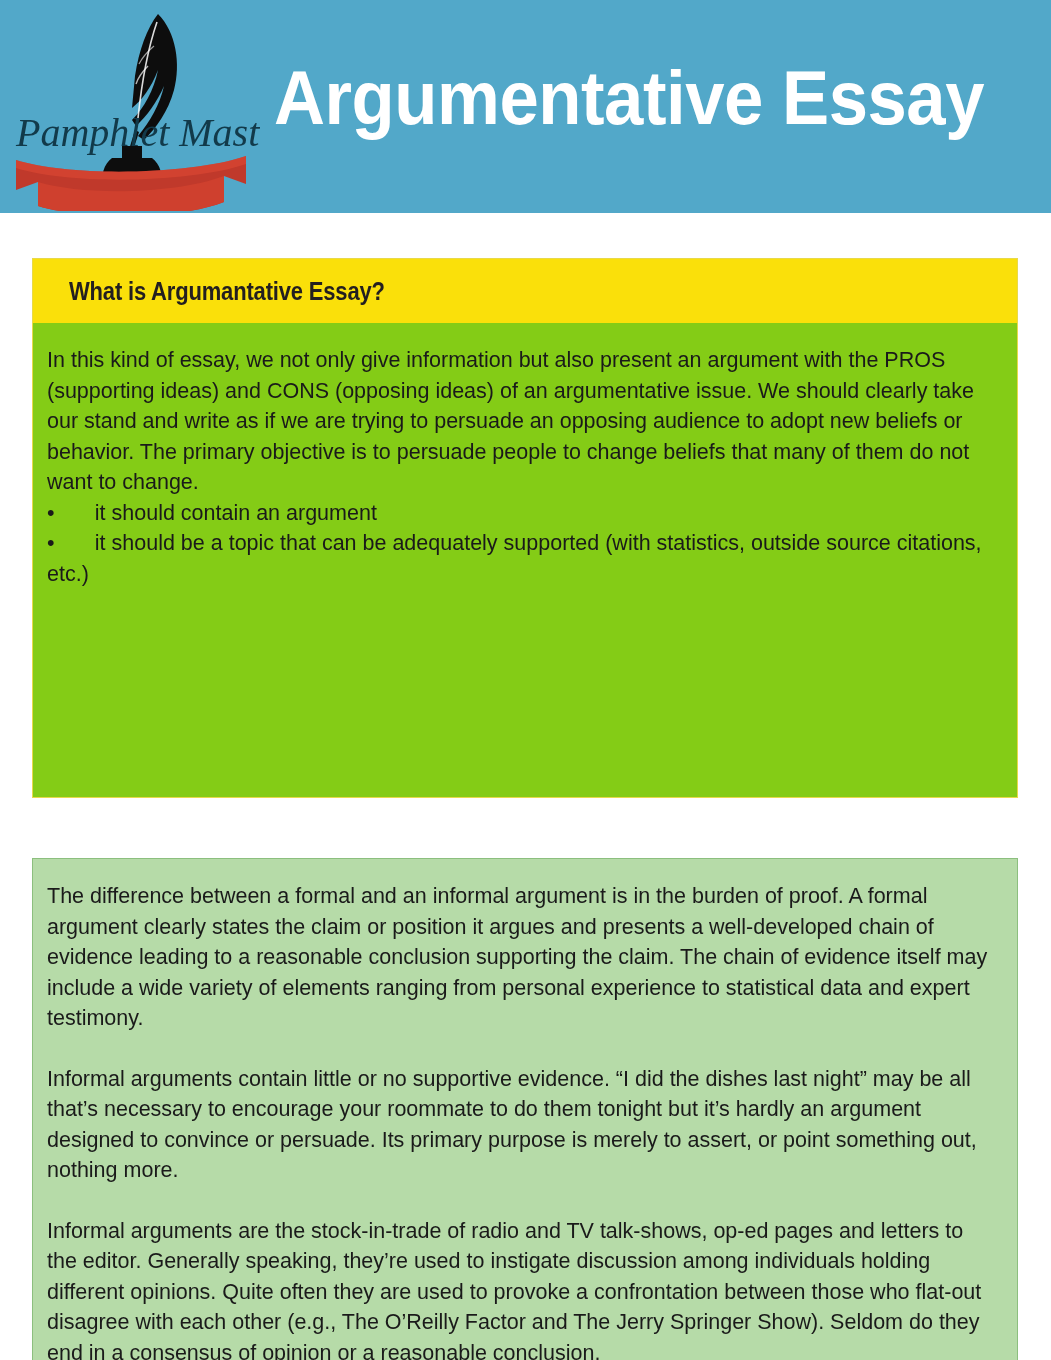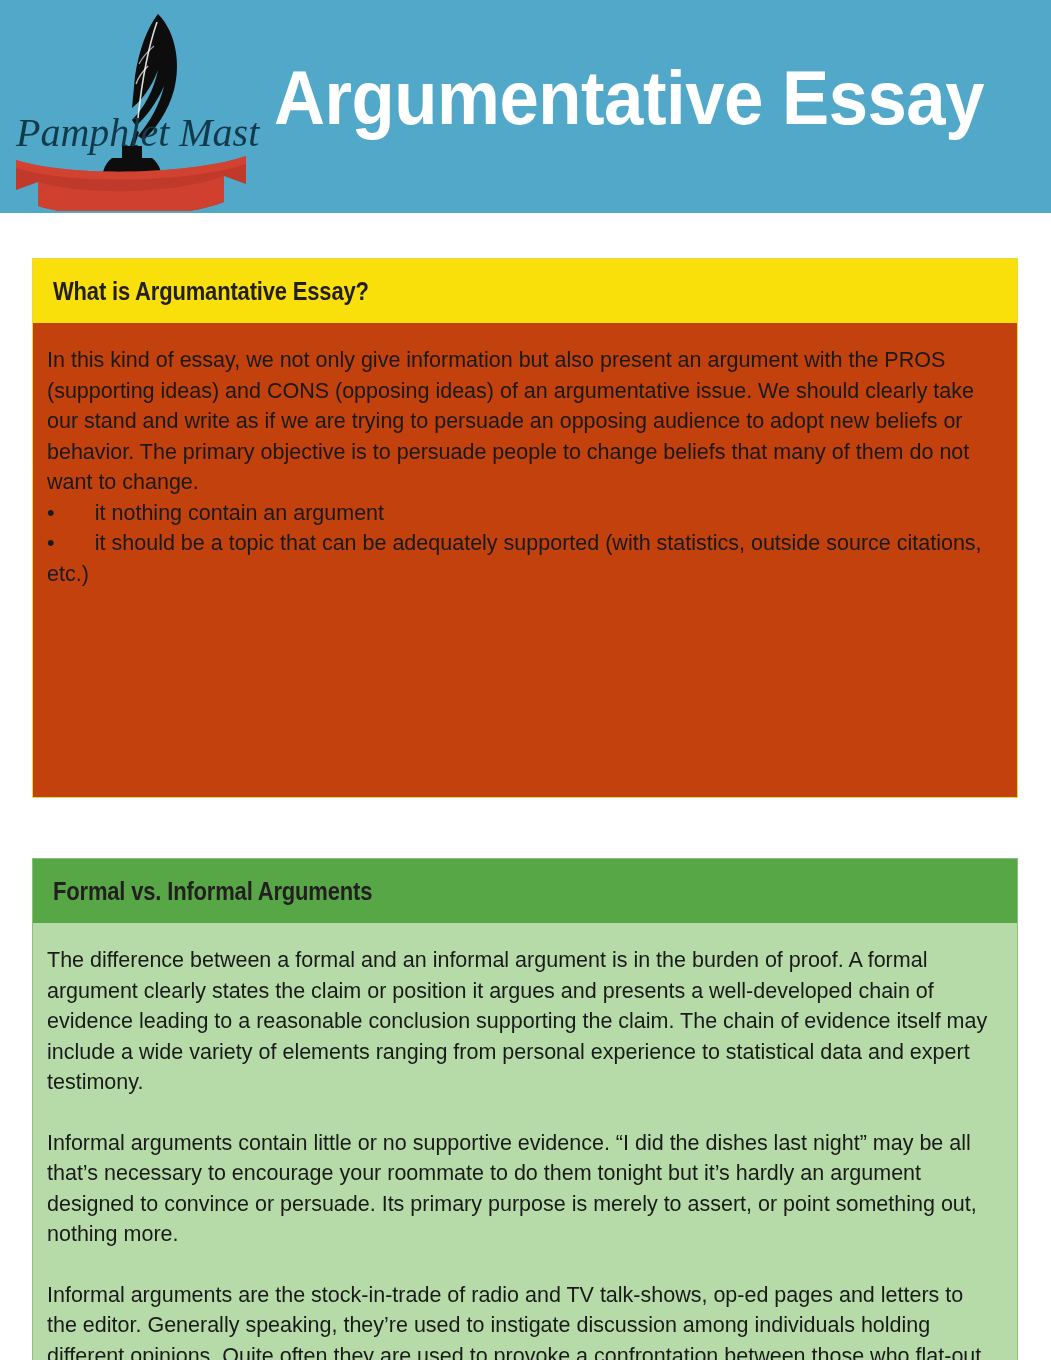--- a/index.html
+++ b/index.html
@@ -59,21 +59,21 @@
   .section {
     position: absolute;
     left: 32px;
     width: 986px;
   }
 
   .section-header {
     height: 64px;
     display: flex;
     align-items: center;
-    padding-left: 20px;
+    padding-left: 36px;
   }
 
   .section-header-text {
     font-family: "Liberation Sans", sans-serif;
     font-weight: bold;
     font-size: 25px;
     color: #231f20;
     letter-spacing: -0.2px;
     transform: scaleX(0.88);
     transform-origin: left center;
@@ -91,21 +91,21 @@
   .section-body p.gap { margin-top: 30px; }
 
   .bullet-line { white-space: pre; }
 
   
   #section-what-is {
     top: 258px;
     border: 1px solid #e8d94a;
   }
   #section-what-is .section-header { background: #fae00a; }
-  #section-what-is .section-body  { background: #c2410c; min-height: 474px; }
+  #section-what-is .section-body  { background: #84cc16; min-height: 474px; }
 
   
   #section-formal-informal {
     top: 858px;
     border: 1px solid #8cbf7e;
   }
   #section-formal-informal .section-header { background: #57a747; }
   #section-formal-informal .section-body  { background: #b6dba8; min-height: 406px; }
 
 </style>
@@ -150,30 +150,27 @@
 
   <div class="section" id="section-what-is">
     <div class="section-header">
       <span class="section-header-text">What is Argumantative Essay?</span>
     </div>
     <div class="section-body">
       <p>In this kind of essay, we not only give information but also present an argument with the PROS (supporting ideas) and CONS (opposing ideas) of an argumentative issue. We should clearly take our stand and write as if we are trying to persuade an opposing audience to adopt new beliefs or behavior. The primary objective is to persuade people to change beliefs that many of them do not want to change.</p>
 
 
 
-      <p class="bullet-line">•	it nothing contain an argument</p>
+      <p class="bullet-line">•	it should contain an argument</p>
 
       <p class="bullet-line" style="white-space:pre-wrap">•	it should be a topic that can be adequately supported (with statistics, outside source citations, etc.)</p>
     </div>
   </div>
 
   <div class="section" id="section-formal-informal">
-    <div class="section-header">
-      <span class="section-header-text">Formal vs. Informal Arguments</span>
-    </div>
     <div class="section-body">
       <p>The difference between a formal and an informal argument is in the burden of proof. A formal argument clearly states the claim or position it argues and presents a well-developed chain of evidence leading to a reasonable conclusion supporting the claim. The chain of evidence itself may include a wide variety of elements ranging from personal experience to statistical data and expert testimony.</p>
       <p class="gap">Informal arguments contain little or no supportive evidence. “I did the dishes last night” may be all that’s necessary to encourage your roommate to do them tonight but it’s hardly an argument designed to convince or persuade. Its primary purpose is merely to assert, or point something out, nothing more.</p>
       <p class="gap">Informal arguments are the stock-in-trade of radio and TV talk-shows, op-ed pages and letters to the editor. Generally speaking, they’re used to instigate discussion among individuals holding different opinions. Quite often they are used to provoke a confrontation between those who flat-out disagree with each other (e.g., The O’Reilly Factor and The Jerry Springer Show). Seldom do they end in a consensus of opinion or a reasonable conclusion.</p>
     </div>
   </div>
 
 </div>
 
 </body></html>

